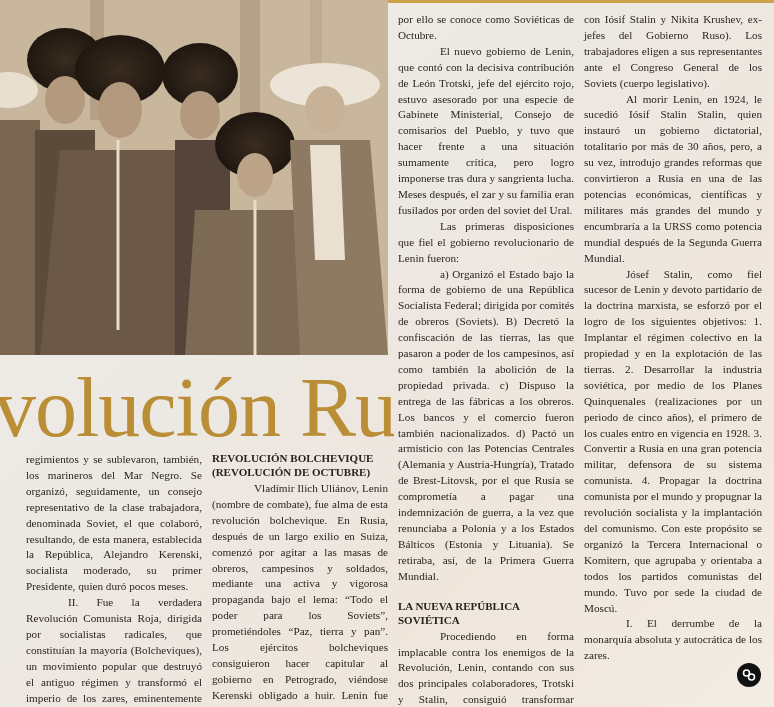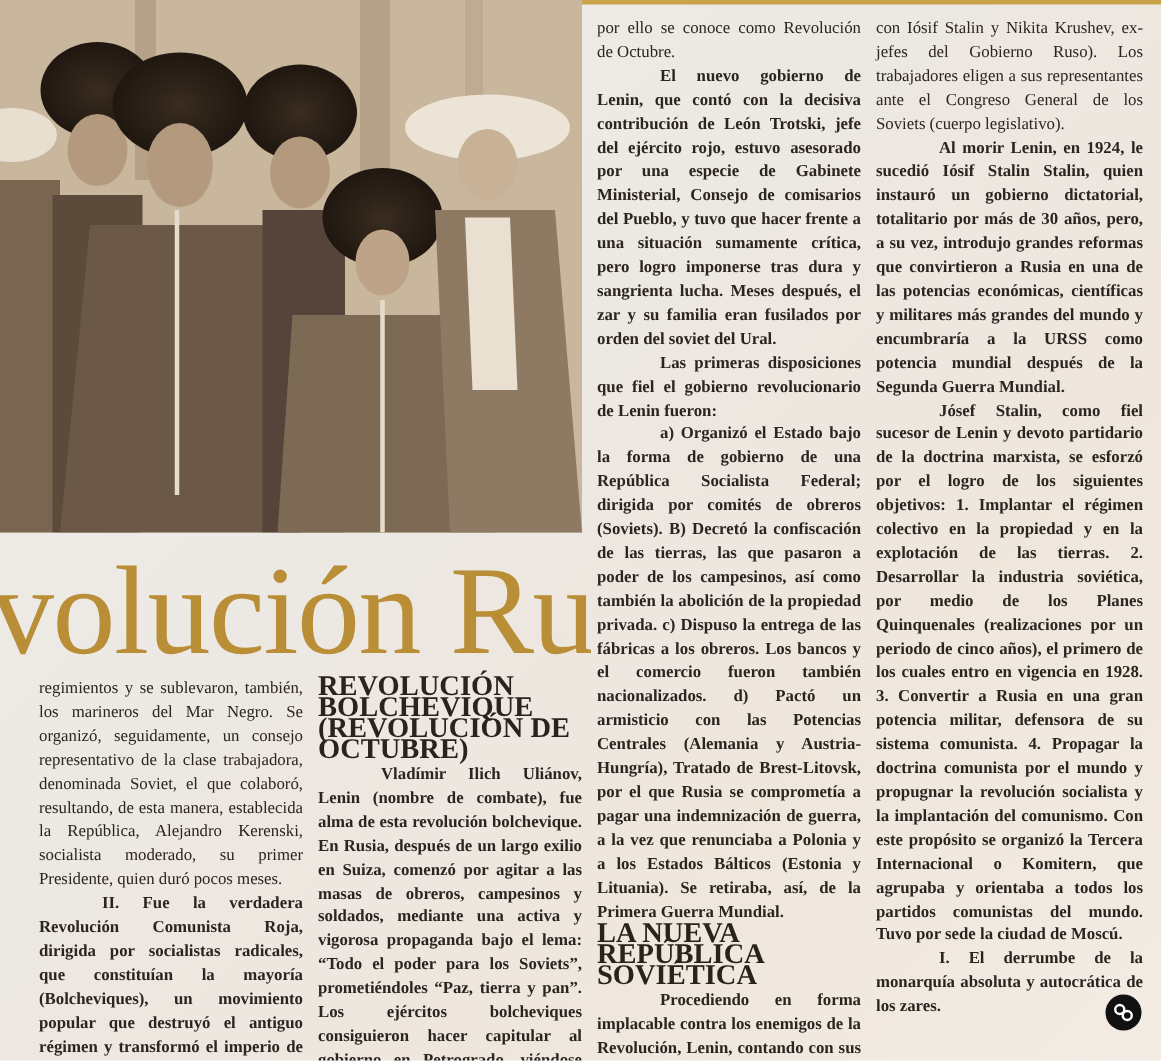--- a/index.html
+++ b/index.html
@@ -14,26 +14,26 @@
     position:absolute; left:0; top:0; width:388px; height:355px; overflow:hidden;
     background: linear-gradient(180deg, #cbb9a0 0%, #b9a283 45%, #8f7a5f 100%);
   }
   .photo svg { position:absolute; left:0; top:0; }
   .title {
     position:absolute; left:-6px; top:362px; width:400px; height:92px; overflow:hidden;
     font-size:84px; line-height:92px; color:#b98e36; letter-spacing:-1px; white-space:nowrap;
   }
   .col { position:absolute; font-size:11.2px; line-height:15.9px; text-align:justify; hyphens:auto; }
   .col p { margin:0; }
-  .indent { text-indent:42px;font-weight:bold; }
+  .indent { text-indent:42px; }
   .col1 { left:26px; top:452px; width:176px; }
   .col2 { left:212px; top:451px; width:176px; }
   .col3 { left:398px; top:12px; width:176px; }
   .col4 { left:584px; top:12px; width:178px; }
-  .heading { font-size:19px; line-height:14px; text-transform:uppercase; margin:0 0 2px 0; color:#2a221d; text-align:left; }
+  .heading { font-size:11px; line-height:14px; text-transform:uppercase; margin:0 0 2px 0; color:#2a221d; text-align:left; }
   .logo {
     position:absolute; left:737px; top:663px; width:24px; height:24px; border-radius:50%;
     background:#111; display:flex; align-items:center; justify-content:center;
   }
 </style>
 </head>
 <body>
 
 <div class="gold-rule"></div>
 
@@ -84,25 +84,25 @@
   <p>regimientos y se sublevaron, también, los marineros del Mar Negro. Se organizó, seguidamente, un consejo representativo de la clase trabajadora, denominada Soviet, el que colaboró, resultando, de esta manera, establecida la República, Alejandro Kerenski, socialista moderado, su primer Presidente, quien duró pocos meses.</p>
   <p class="indent">II. Fue la verdadera Revolución Comunista Roja, dirigida por socialistas radicales, que constituían la mayoría (Bolcheviques), un movimiento popular que destruyó el antiguo régimen y transformó el imperio de los zares, eminentemente feudal, en una república federal comunista, dirigida por la clase obrera que, desde 1923, se denominase Unión de las Repúblicas Socialistas Sovieticas (U.R.S.S).</p>
 </div>
 
 <div class="col col2">
   <h2 class="heading">REVOLUCIÓN BOLCHEVIQUE (REVOLUCIÓN DE OCTUBRE)</h2>
   <p class="indent">Vladímir Ilich Uliánov, Lenin (nombre de combate), fue alma de esta revolución bolchevique. En Rusia, después de un largo exilio en Suiza, comenzó por agitar a las masas de obreros, campesinos y soldados, mediante una activa y vigorosa propaganda bajo el lema: “Todo el poder para los Soviets”, prometiéndoles “Paz, tierra y pan”. Los ejércitos bolcheviques consiguieron hacer capitular al gobierno en Petrogrado, viéndose Kerenski obligado a huir. Lenin fue proclamado Primer Ministro por el Congreso de los soviets, asumía así el gobierno. El golpe de Estado bolchevique triunfó: era el 25 de octubre del calendario ruso, a la sazón en vigencia;</p>
 </div>
 
 <div class="col col3">
-  <p>por ello se conoce como Revolución de Octubre.</p>
+  <p>por ello se conoce como Soviéticas de Octubre.</p>
   <p class="indent">El nuevo gobierno de Lenin, que contó con la decisiva contribución de León Trotski, jefe del ejército rojo, estuvo asesorado por una especie de Gabinete Ministerial, Consejo de comisarios del Pueblo, y tuvo que hacer frente a una situación sumamente crítica, pero logro imponerse tras dura y sangrienta lucha. Meses después, el zar y su familia eran fusilados por orden del soviet del Ural.</p>
   <p class="indent">Las primeras disposiciones que fiel el gobierno revolucionario de Lenin fueron:</p>
   <p class="indent">a) Organizó el Estado bajo la forma de gobierno de una República Socialista Federal; dirigida por comités de obreros (Soviets). B) Decretó la confiscación de las tierras, las que pasaron a poder de los campesinos, así como también la abolición de la propiedad privada. c) Dispuso la entrega de las fábricas a los obreros. Los bancos y el comercio fueron también nacionalizados. d) Pactó un armisticio con las Potencias Centrales (Alemania y Austria-Hungría), Tratado de Brest-Litovsk, por el que Rusia se comprometía a pagar una indemnización de guerra, a la vez que renunciaba a Polonia y a los Estados Bálticos (Estonia y Lituania). Se retiraba, así, de la Primera Guerra Mundial.</p>
-  <h2 class="heading" style="">LA NUEVA REPÚBLICA SOVIÉTICA</h2>
+  <h2 class="heading" style="margin-top:14px">LA NUEVA REPÚBLICA SOVIÉTICA</h2>
   <p class="indent">Procediendo en forma implacable contra los enemigos de la Revolución, Lenin, contando con sus dos principales colaboradores, Trotski y Stalin, consiguió transformar radicalmente el sistema político y económico de Rusia, mediante el establecimiento de un gobierno comunista dirigido por la clase proletaria y bajo el sistema federal, denominado Unión de las Repúblicas Socialistas Soviéticas (U.R.S.S).</p>
 
 </div>
 
 <div class="col col4">
   <p>con Iósif Stalin y Nikita Krushev, ex-jefes del Gobierno Ruso). Los trabajadores eligen a sus representantes ante el Congreso General de los Soviets (cuerpo legislativo).</p>
   <p class="indent">Al morir Lenin, en 1924, le sucedió Iósif Stalin Stalin, quien instauró un gobierno dictatorial, totalitario por más de 30 años, pero, a su vez, introdujo grandes reformas que convirtieron a Rusia en una de las potencias económicas, científicas y militares más grandes del mundo y encumbraría a la URSS como potencia mundial después de la Segunda Guerra Mundial.</p>
   <p class="indent">Jósef Stalin, como fiel sucesor de Lenin y devoto partidario de la doctrina marxista, se esforzó por el logro de los siguientes objetivos: 1. Implantar el régimen colectivo en la propiedad y en la explotación de las tierras. 2. Desarrollar la industria soviética, por medio de los Planes Quinquenales (realizaciones por un periodo de cinco años), el primero de los cuales entro en vigencia en 1928. 3. Convertir a Rusia en una gran potencia militar, defensora de su sistema comunista. 4. Propagar la doctrina comunista por el mundo y propugnar la revolución socialista y la implantación del comunismo. Con este propósito se organizó la Tercera Internacional o Komitern, que agrupaba y orientaba a todos los partidos comunistas del mundo. Tuvo por sede la ciudad de Moscú.</p>
   <p class="indent">I. El derrumbe de la monarquía absoluta y autocrática de los zares.</p>
 

